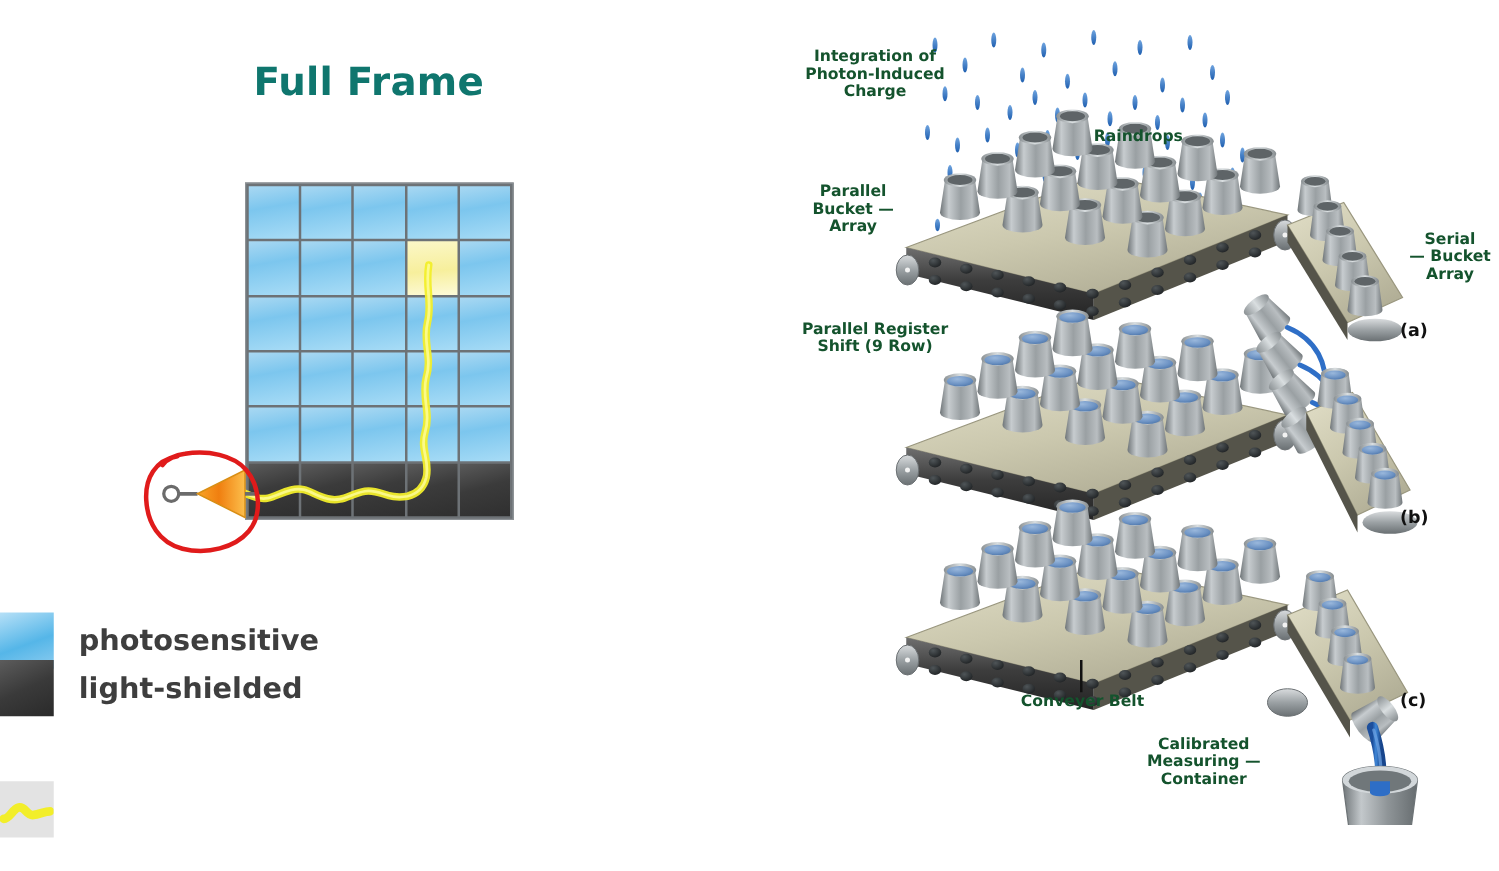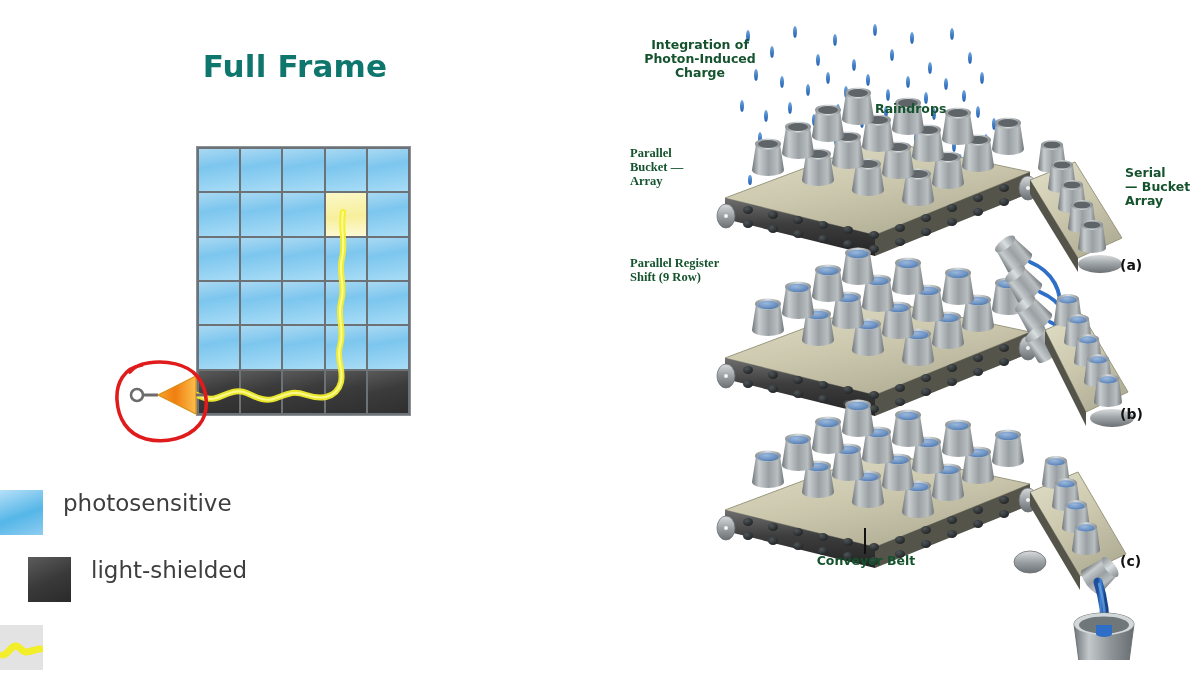--- a/index.html
+++ b/index.html
@@ -76,21 +76,22 @@
     left: 112px; top: 356px;
     width: 112px; height: 88px;
     pointer-events: none;
   }
 
   
   .legend-row {
     position: absolute;
     left: 0px;
     display: flex;
-    align-items: flex-start;
+    align-items: center;
+    font-weight: bold;
   }
   .legend-swatch {
     width: 43px; height: 45px;
     flex: 0 0 auto;
     margin-right: 20px;
   }
   .sw-photo {
     background: linear-gradient(160deg, #b6e0f7 0%, #55b6e8 55%, #8ecdf0 100%);
   }
   .sw-shield {
@@ -117,21 +118,21 @@
   .fig-label {
     position: absolute;
     font-size: 12.5px;
     font-weight: bold;
     color: #14532d;
     line-height: 1.12;
     font-family: "DejaVu Sans", "Liberation Sans", sans-serif;
     white-space: pre-line;
   }
   .fig-label.ctr { text-align: center; }
-  .fig-label.rt  { text-align: left; font-family: Liberation Serif, serif; }
+  .fig-label.rt  { text-align: center; }
   .fig-label.lt  { text-align: left; }
   .panel-letter {
     position: absolute;
     font-size: 14px;
     font-weight: bold;
     color: #111111;
     font-family: "DejaVu Sans", "Liberation Sans", sans-serif;
   }
   #fig-canvas { position: absolute; left: 0; top: 0; }
 </style>
@@ -212,21 +213,21 @@
   <svg id="red-circle" viewBox="0 0 112 88">
     <path d="M30,9 C12,12 4,27 5,44 C6,62 15,78 34,83 C54,88 76,82 87,69
              C98,56 96,33 85,20 C75,8 54,4 36,7 C28,8 22,11 18,16" fill="none" stroke="#e01b1b" stroke-width="3.6" stroke-linecap="round" stroke-linejoin="round"></path>
   </svg>
 
   <div class="legend-row" style="top:490px;">
     <div class="legend-swatch sw-photo"></div>
     <div class="legend-label">photosensitive</div>
   </div>
 
-  <div class="legend-row" style="top:557px;padding-left:28px;">
+  <div class="legend-row" style="top:528px;">
     <div class="legend-swatch sw-shield"></div>
     <div class="legend-label">light-shielded</div>
   </div>
 
   <div class="legend-row" style="top:625px;">
     <div class="legend-swatch sw-charge">
       <svg viewBox="0 0 43 45" width="43" height="45">
         <path d="M3,30 C8,30 10,22 15,21 C20,20 21,27 26,27 C32,27 35,24 40,24" fill="none" stroke="#f2ee2a" stroke-width="7" stroke-linecap="round"></path>
       </svg>
     </div>
@@ -852,32 +853,35 @@
     <div class="fig-label ctr" style="left:10px; top:18px; width:120px;">Integration of
 Photon-Induced
 Charge</div>
 
     <div class="fig-label lt" style="left:245px; top:42px; width:110px;margin-top:40px;">Raindrops</div>
 
     <div class="fig-label rt" style="left:0px; top:126px; width:105px;">Parallel
 Bucket —
 Array</div>
 
-    <div class="fig-label lt" style="left:495px; top:146px; width:70px;">Serial
+    <div class="fig-label lt" style="left:495px; top:164px; width:70px;text-align:center;">Serial
 — Bucket
 Array</div>
 
     <div class="fig-label rt" style="left:0px; top:236px; width:140px;">Parallel Register
 Shift (9 Row)</div>
 
 
     <svg style="position:absolute; left:228px; top:508px; width:14px; height:26px;" viewBox="0 0 14 26">
       <line x1="7" y1="0" x2="7" y2="26" stroke="#111111" stroke-width="2"></line>
     </svg>
     <div class="fig-label ctr" style="left:176px; top:534px; width:120px;text-align:center;">Conveyer Belt</div>
 
+    <div class="fig-label rt" style="left:278px; top:568px; width:110px;">Calibrated
+Measuring —
+Container</div>
 
     <div class="panel-letter" style="left:490px; top:237px;">(a)</div>
     <div class="panel-letter" style="left:490px; top:386px;">(b)</div>
     <div class="panel-letter" style="left:490px; top:533px;">(c)</div>
   </div>
 
 </div>
 
 </body></html>

